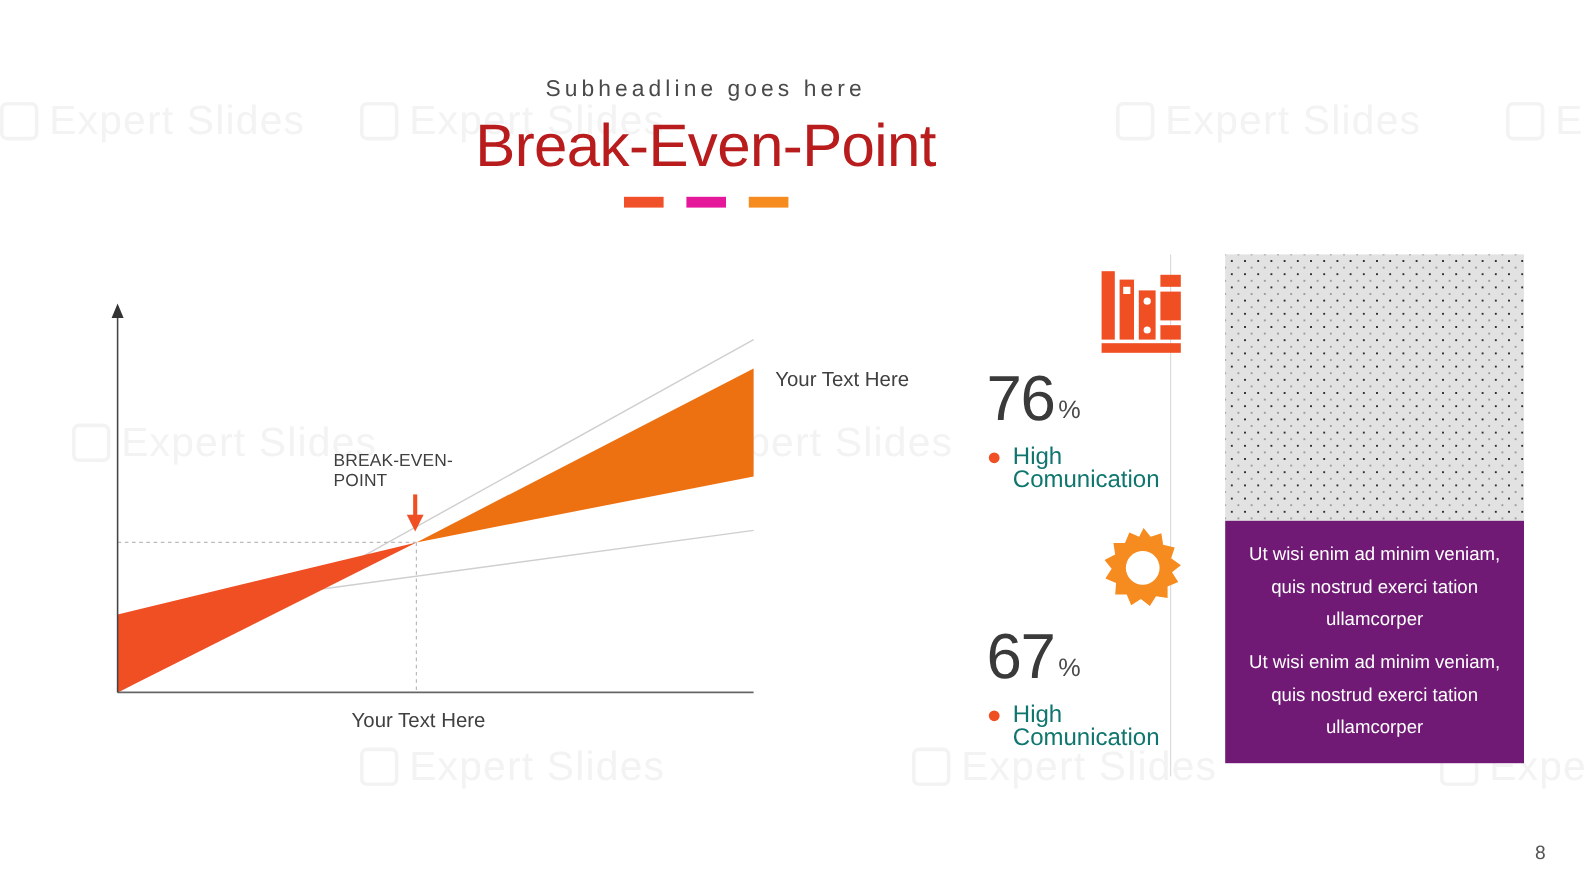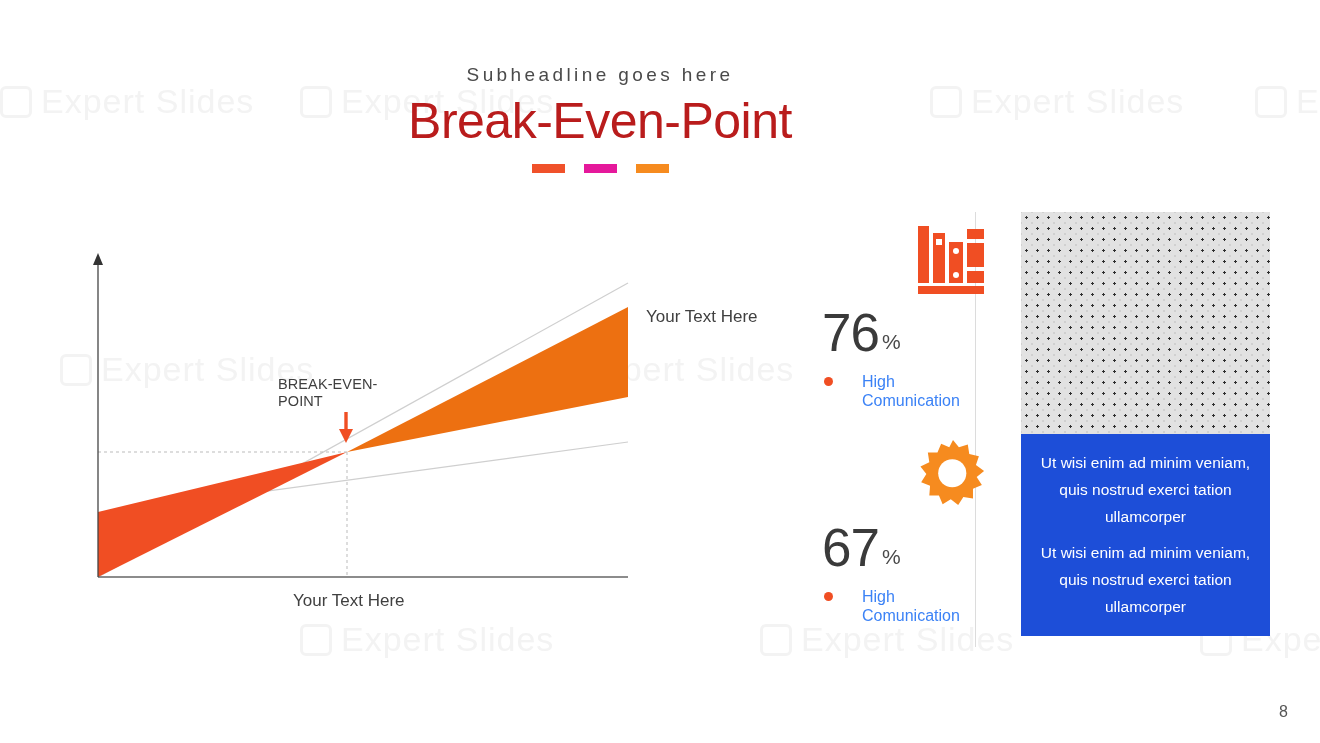--- a/index.html
+++ b/index.html
@@ -33,21 +33,21 @@
     height: 26px;
     border: 3px solid #f3f3f3;
     border-radius: 6px;
     vertical-align: -5px;
     margin-right: 9px;
   }
 
   
   #header {
     position: absolute;
-    left: 16px;
+    left: 4px;
     top: 64px;
     width: 1168px;
     text-align: center;
   }
   #subheadline {
     font-size: 19px;
     letter-spacing: 3.4px;
     color: #4a4a4a;
     font-weight: normal;
     margin: 0 0 6px 0;
@@ -143,25 +143,24 @@
   }
   .stat-bullet {
     width: 9px;
     height: 9px;
     border-radius: 50%;
     background: #f04e23;
     margin-top: 5px;
     flex: 0 0 auto;
   }
   .stat-caption {
-    font-size: 16px;
+    font-size: 20px;
     line-height: 19px;
-    color: #3b82f6;
+    color: #0f766e;
     max-width: 120px;
-    margin-left: 18px;
   }
   #stats-divider {
     position: absolute;
     left: 975px;
     top: 212px;
     width: 1px;
     height: 435px;
     background: #dcdcdc;
   }
 
@@ -179,21 +178,21 @@
     background-color: #e2e2e2;
     background-image:
       radial-gradient(#2e2e2e 1.1px, transparent 1.2px),
       radial-gradient(#9a9a9a 0.7px, transparent 0.8px);
     background-size: 11px 11px, 11px 11px;
     background-position: 0 0, 5.5px 5.5px;
   }
   #text-card {
     width: 249px;
     height: 202px;
-    background: #1d4ed8;
+    background: #701a75;
     box-sizing: border-box;
     padding: 15px 12px 0 12px;
     text-align: center;
   }
   .card-para {
     color: #ffffff;
     font-size: 15.5px;
     line-height: 27px;
     margin: 0 0 9px 0;
   }

